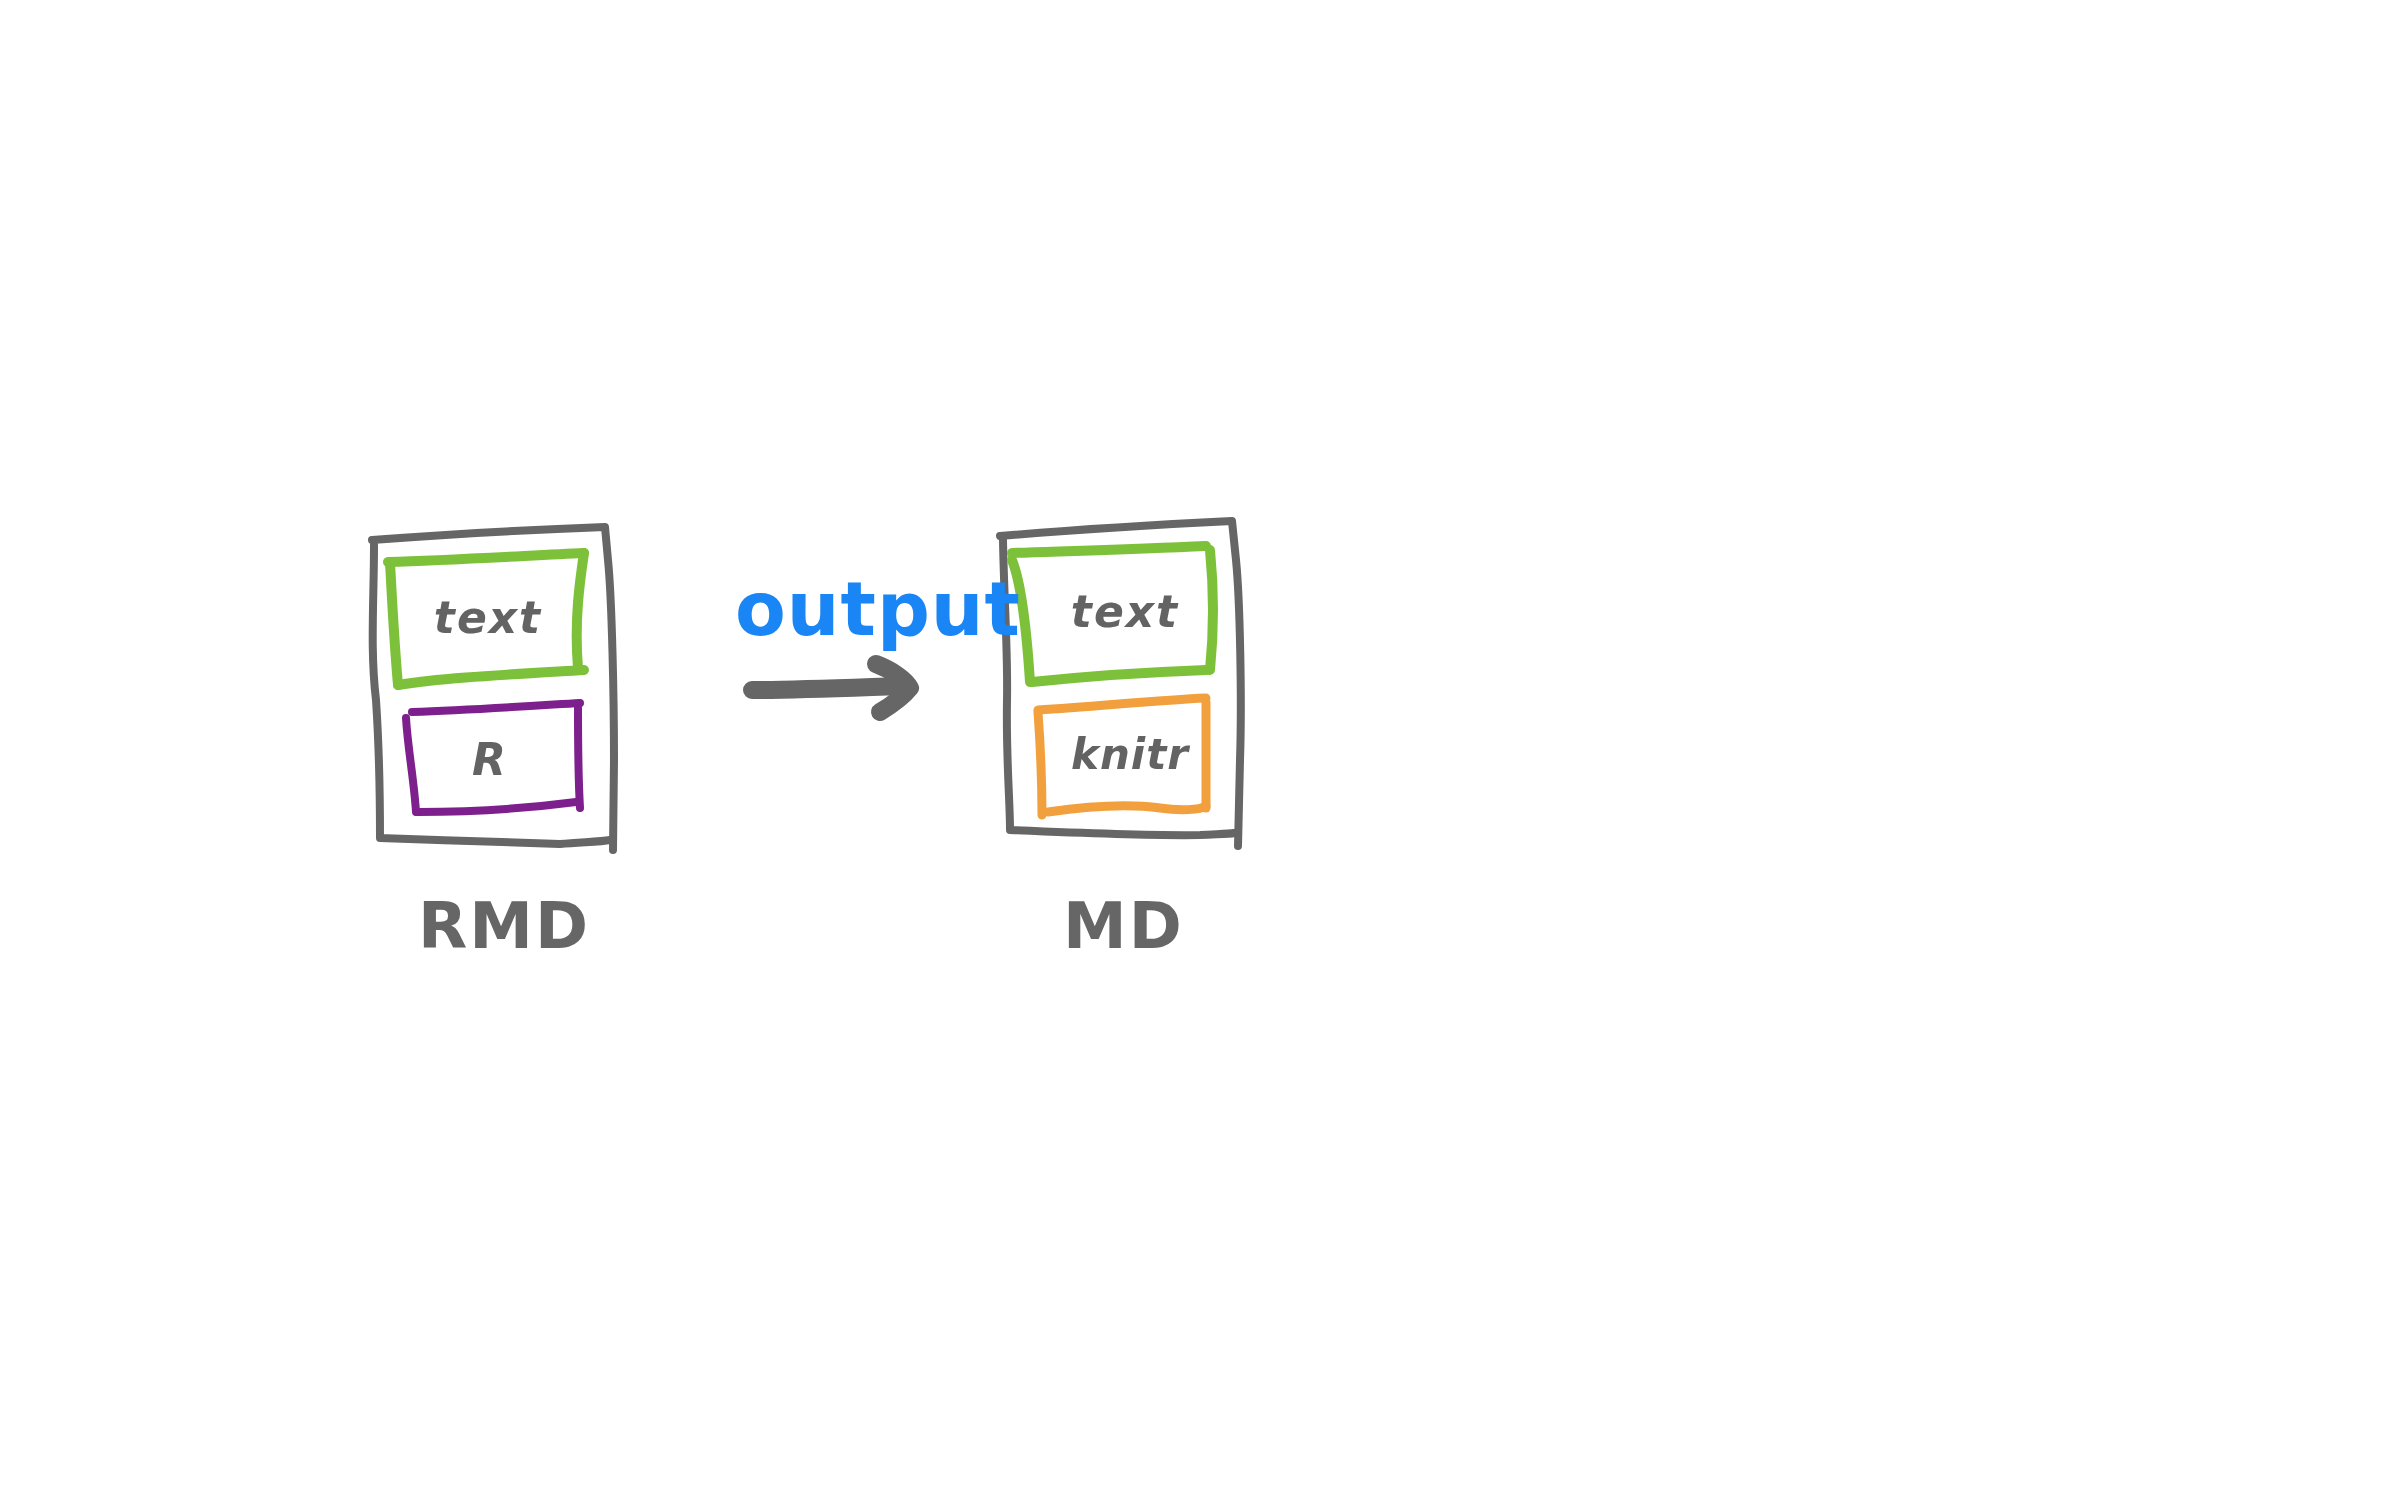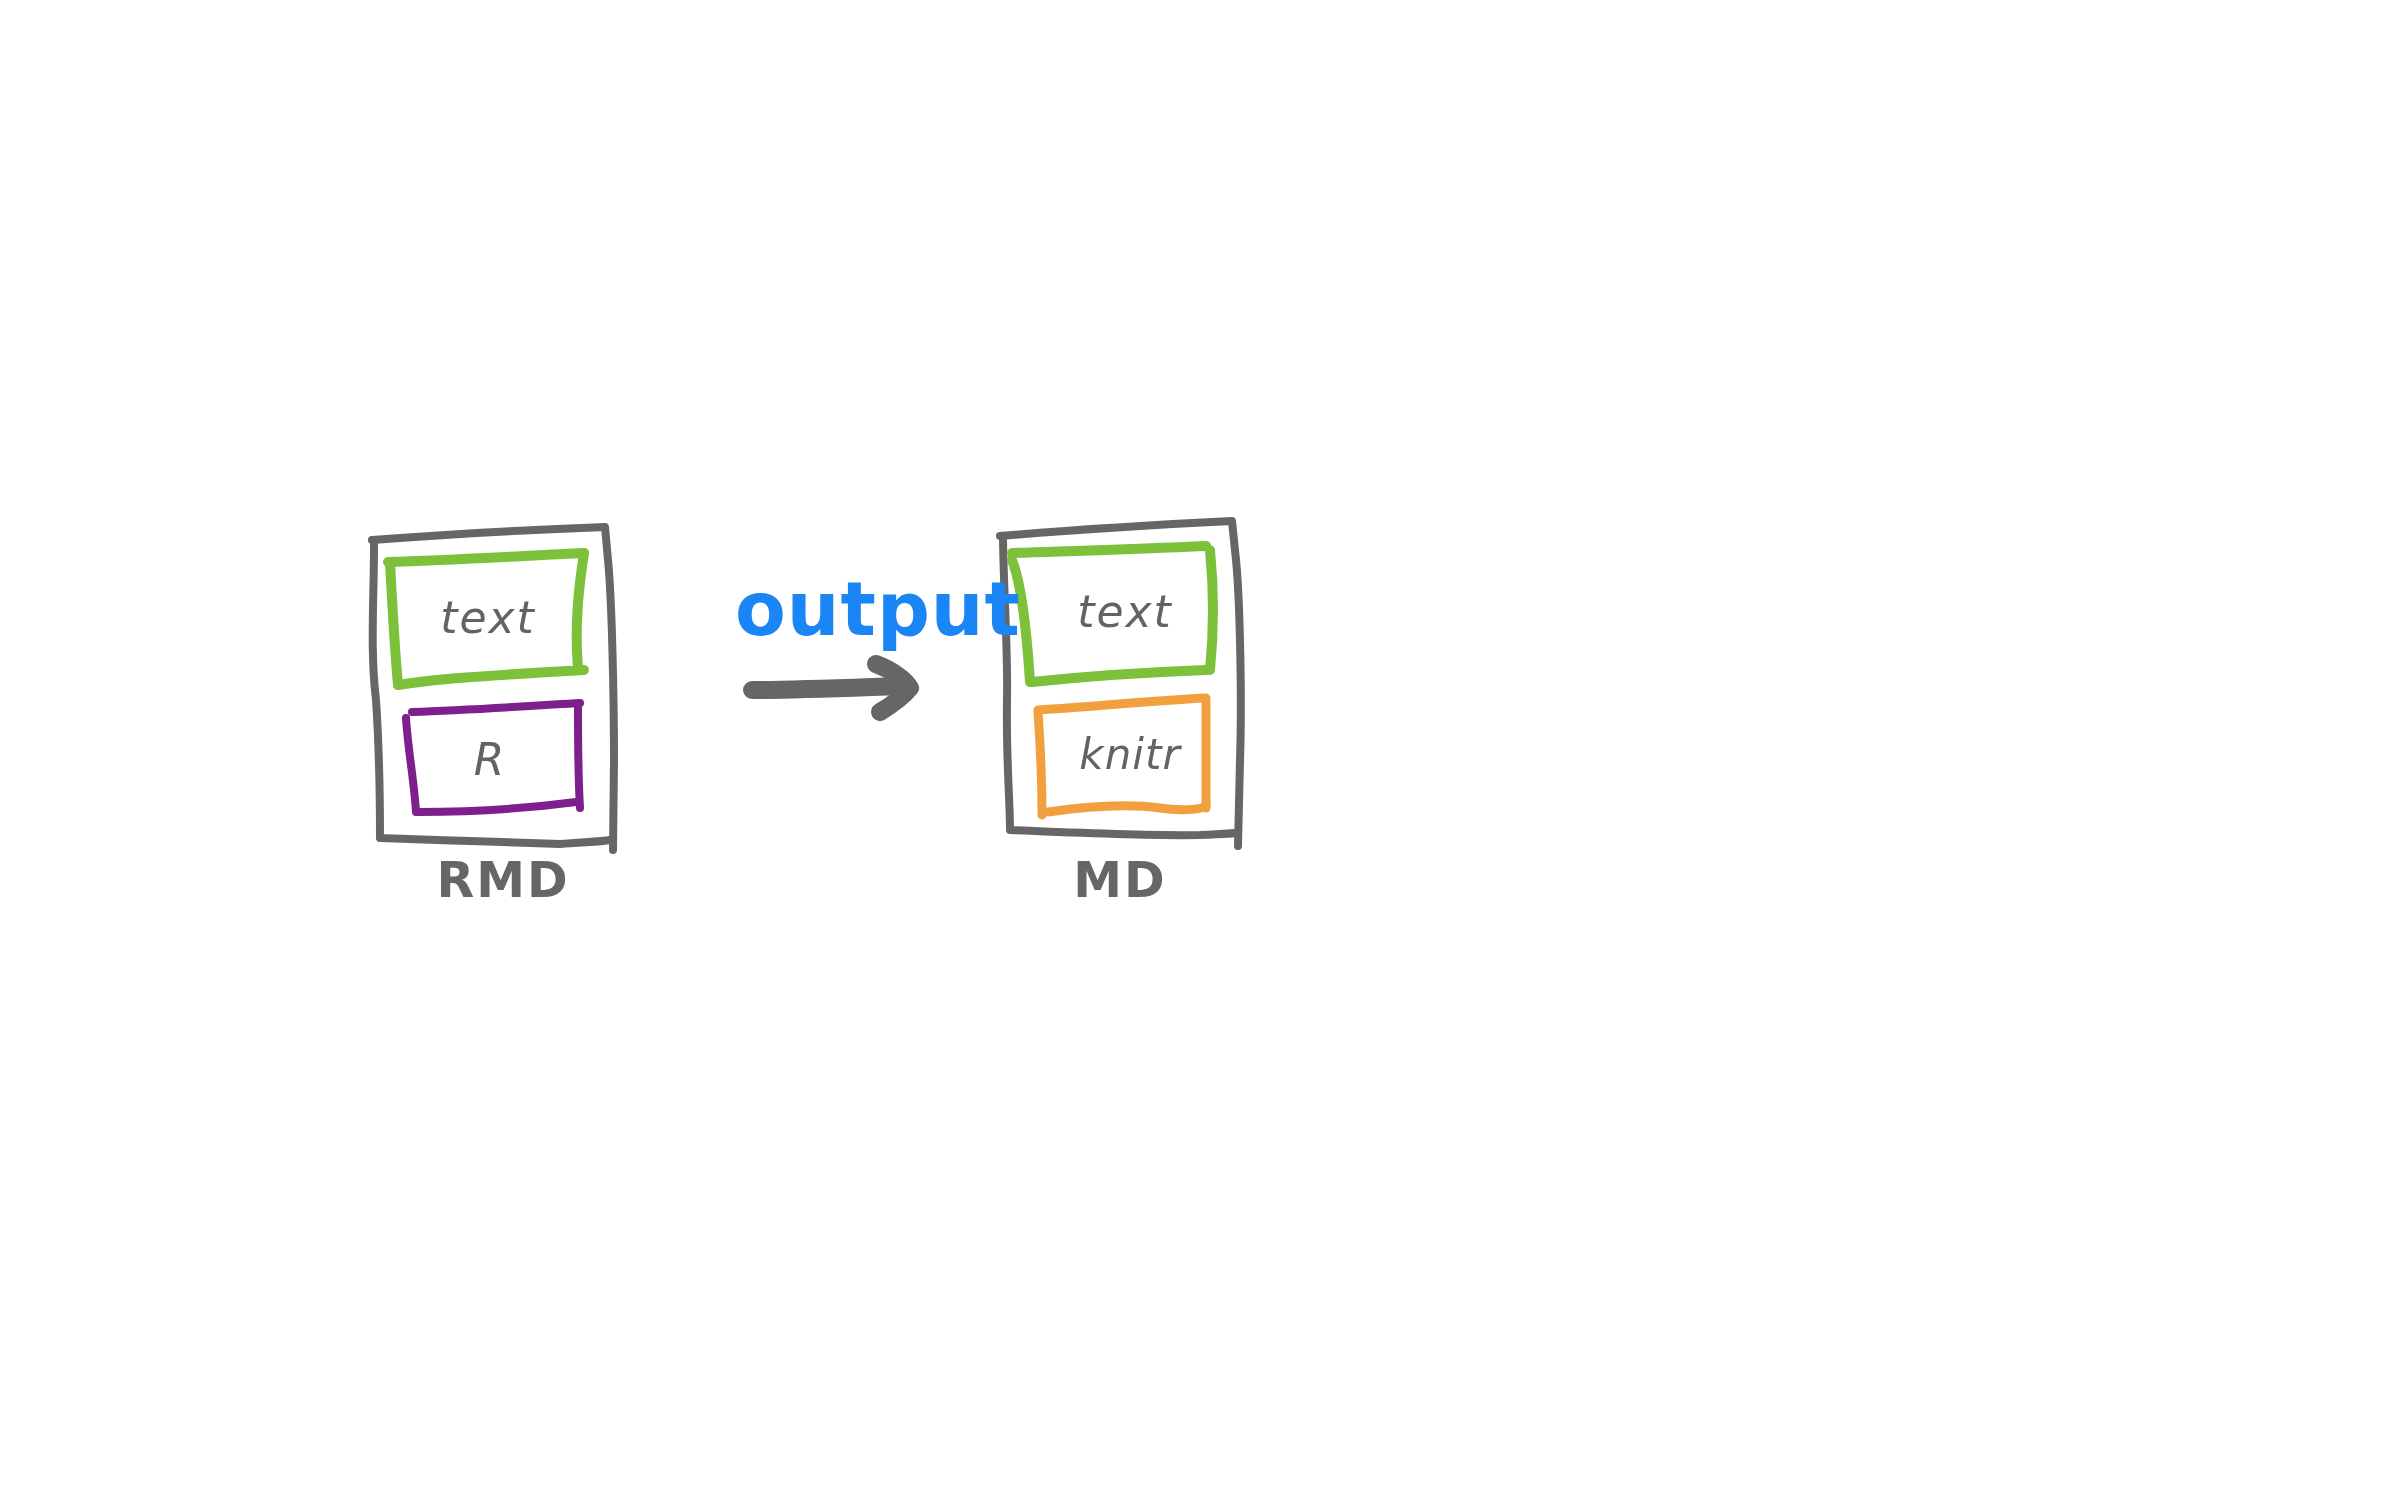--- a/index.html
+++ b/index.html
@@ -29,32 +29,33 @@
       height: 1491px;
     }
     .lbl {
       position: absolute;
       white-space: nowrap;
       line-height: 1;
       text-align: center;
     }
     .inner-text {
       font-family: "DejaVu Sans", sans-serif;
-      font-weight: 400;
+      font-weight: 700;
       color: #636363;
       font-size: 44px;
       letter-spacing: 2px;
       font-style: italic;
     }
     .doc-label {
       font-family: "DejaVu Sans", sans-serif;
       font-weight: bold;
       color: #666666;
-      font-size: 49px;
+      font-size: 64px;
       letter-spacing: 2px;
+      margin-top: 38px;
     }
     .knitr-label {
       font-family: "DejaVu Sans", sans-serif;
       font-weight: bold;
       color: #1a85f5;
       font-size: 74px;
       letter-spacing: 1px;
     }
   </style>
 </head>

